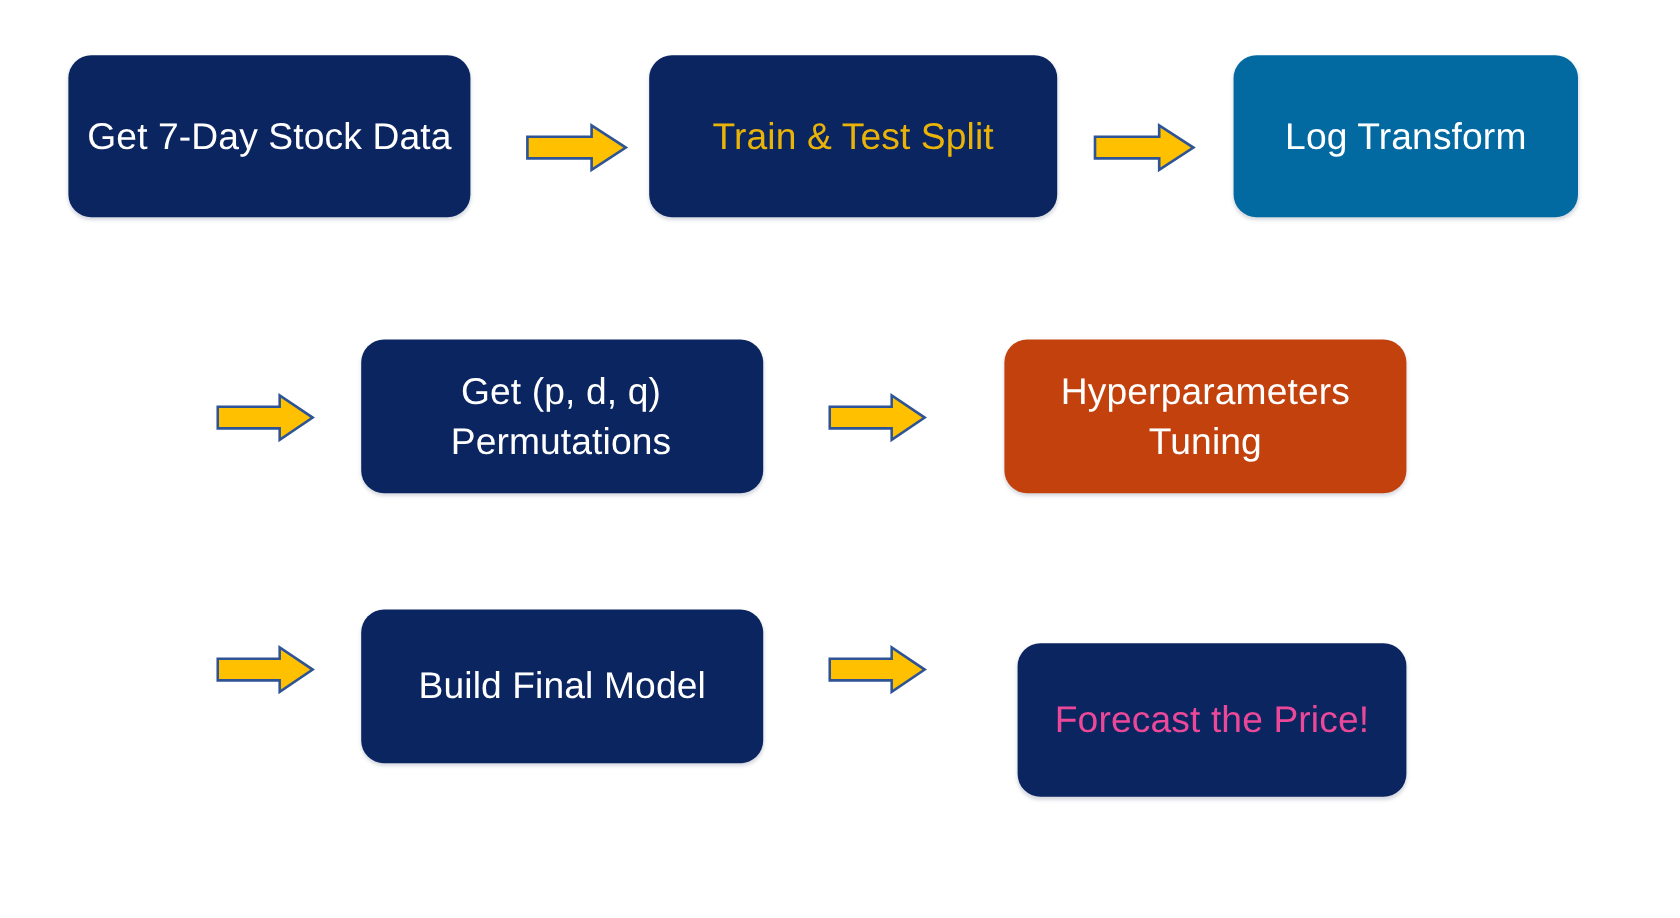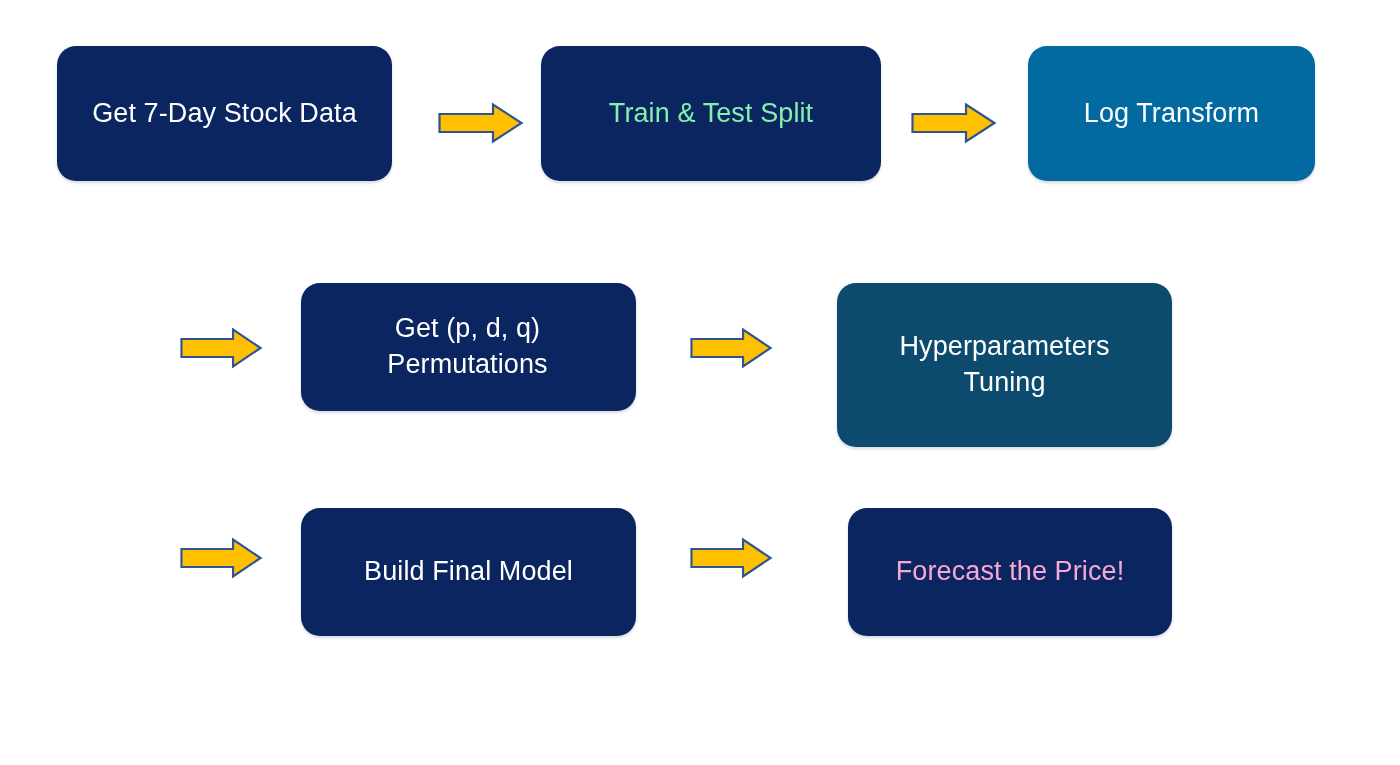--- a/index.html
+++ b/index.html
@@ -24,21 +24,21 @@
     position: absolute;
     box-sizing: border-box;
     background: #0A2560;
     border-radius: 19px;
     display: flex;
     align-items: center;
     justify-content: center;
     text-align: center;
     color: #ffffff;
     font-family: "Liberation Sans", sans-serif;
-    font-size: 27px;
+    font-size: 31px;
     font-weight: 400;
     line-height: 1.33;
     letter-spacing: 0.1px;
     padding: 4px 14px;
     box-shadow: 0 2px 3px rgba(120,130,150,0.30);
   }
   .node .label {
     display: block;
     width: 100%;
     white-space: pre-line;
@@ -63,21 +63,21 @@
   <div class="node" style="left: 57px; top: 46px; width: 335px; height: 135px; background: rgb(10, 37, 96); color: rgb(255, 255, 255);">
     <span class="label">Get 7-Day Stock Data</span>
   </div>
 
   <div class="arrow" style="left:438px; top:103px; width:85px; height:40px;">
     <svg viewBox="0 0 85 40" preserveAspectRatio="none">
       <path d="M1.5 11 L55 11 L55 1.5 L83.5 20 L55 38.5 L55 29 L1.5 29 Z" fill="#FFC000" stroke="#2E5496" stroke-width="2.2" stroke-linejoin="miter"></path>
     </svg>
   </div>
 
-  <div class="node" style="left: 541px; top: 46px; width: 340px; height: 135px; background: rgb(10, 37, 96); color: #86efac;">
+  <div class="node" style="left: 541px; top: 46px; width: 340px; height: 135px; background: rgb(10, 37, 96); color: #eab308;">
     <span class="label">Train &amp; Test Split</span>
   </div>
 
   <div class="arrow" style="left:911px; top:103px; width:85px; height:40px;">
     <svg viewBox="0 0 85 40" preserveAspectRatio="none">
       <path d="M1.5 11 L55 11 L55 1.5 L83.5 20 L55 38.5 L55 29 L1.5 29 Z" fill="#FFC000" stroke="#2E5496" stroke-width="2.2" stroke-linejoin="miter"></path>
     </svg>
   </div>
 
   <div class="node" style="left: 1028px; top: 46px; width: 287px; height: 135px; background: #0369a1; color: rgb(255, 255, 255);">
@@ -94,38 +94,38 @@
     <span class="label">Get (p, d, q)
 Permutations</span>
   </div>
 
   <div class="arrow" style="left:690px; top:328px; width:82px; height:40px;">
     <svg viewBox="0 0 85 40" preserveAspectRatio="none">
       <path d="M1.5 11 L55 11 L55 1.5 L83.5 20 L55 38.5 L55 29 L1.5 29 Z" fill="#FFC000" stroke="#2E5496" stroke-width="2.2" stroke-linejoin="miter"></path>
     </svg>
   </div>
 
-  <div class="node" style="left: 837px; top: 283px; width: 335px; height: 164px; background: #0c4a6e; color: rgb(255, 255, 255);">
+  <div class="node" style="left: 837px; top: 283px; width: 335px; height: 128px; background: #c2410c; color: rgb(255, 255, 255);">
     <span class="label">Hyperparameters
 Tuning</span>
   </div>
 
   <div class="arrow" style="left:180px; top:538px; width:82px; height:40px;">
     <svg viewBox="0 0 85 40" preserveAspectRatio="none">
       <path d="M1.5 11 L55 11 L55 1.5 L83.5 20 L55 38.5 L55 29 L1.5 29 Z" fill="#FFC000" stroke="#2E5496" stroke-width="2.2" stroke-linejoin="miter"></path>
     </svg>
   </div>
 
   <div class="node" style="left: 301px; top: 508px; width: 335px; height: 128px; background: rgb(10, 37, 96); color: rgb(255, 255, 255);">
     <span class="label">Build Final Model</span>
   </div>
 
   <div class="arrow" style="left:690px; top:538px; width:82px; height:40px;">
     <svg viewBox="0 0 85 40" preserveAspectRatio="none">
       <path d="M1.5 11 L55 11 L55 1.5 L83.5 20 L55 38.5 L55 29 L1.5 29 Z" fill="#FFC000" stroke="#2E5496" stroke-width="2.2" stroke-linejoin="miter"></path>
     </svg>
   </div>
 
-  <div class="node" style="left: 848px; top: 508px; width: 324px; height: 128px; background: rgb(10, 37, 96); color: #f9a8d4;">
+  <div class="node" style="left: 848px; top: 536px; width: 324px; height: 128px; background: rgb(10, 37, 96); color: #ec4899;">
     <span class="label">Forecast the Price!</span>
   </div>
 
 </div>
 
 </body></html>

